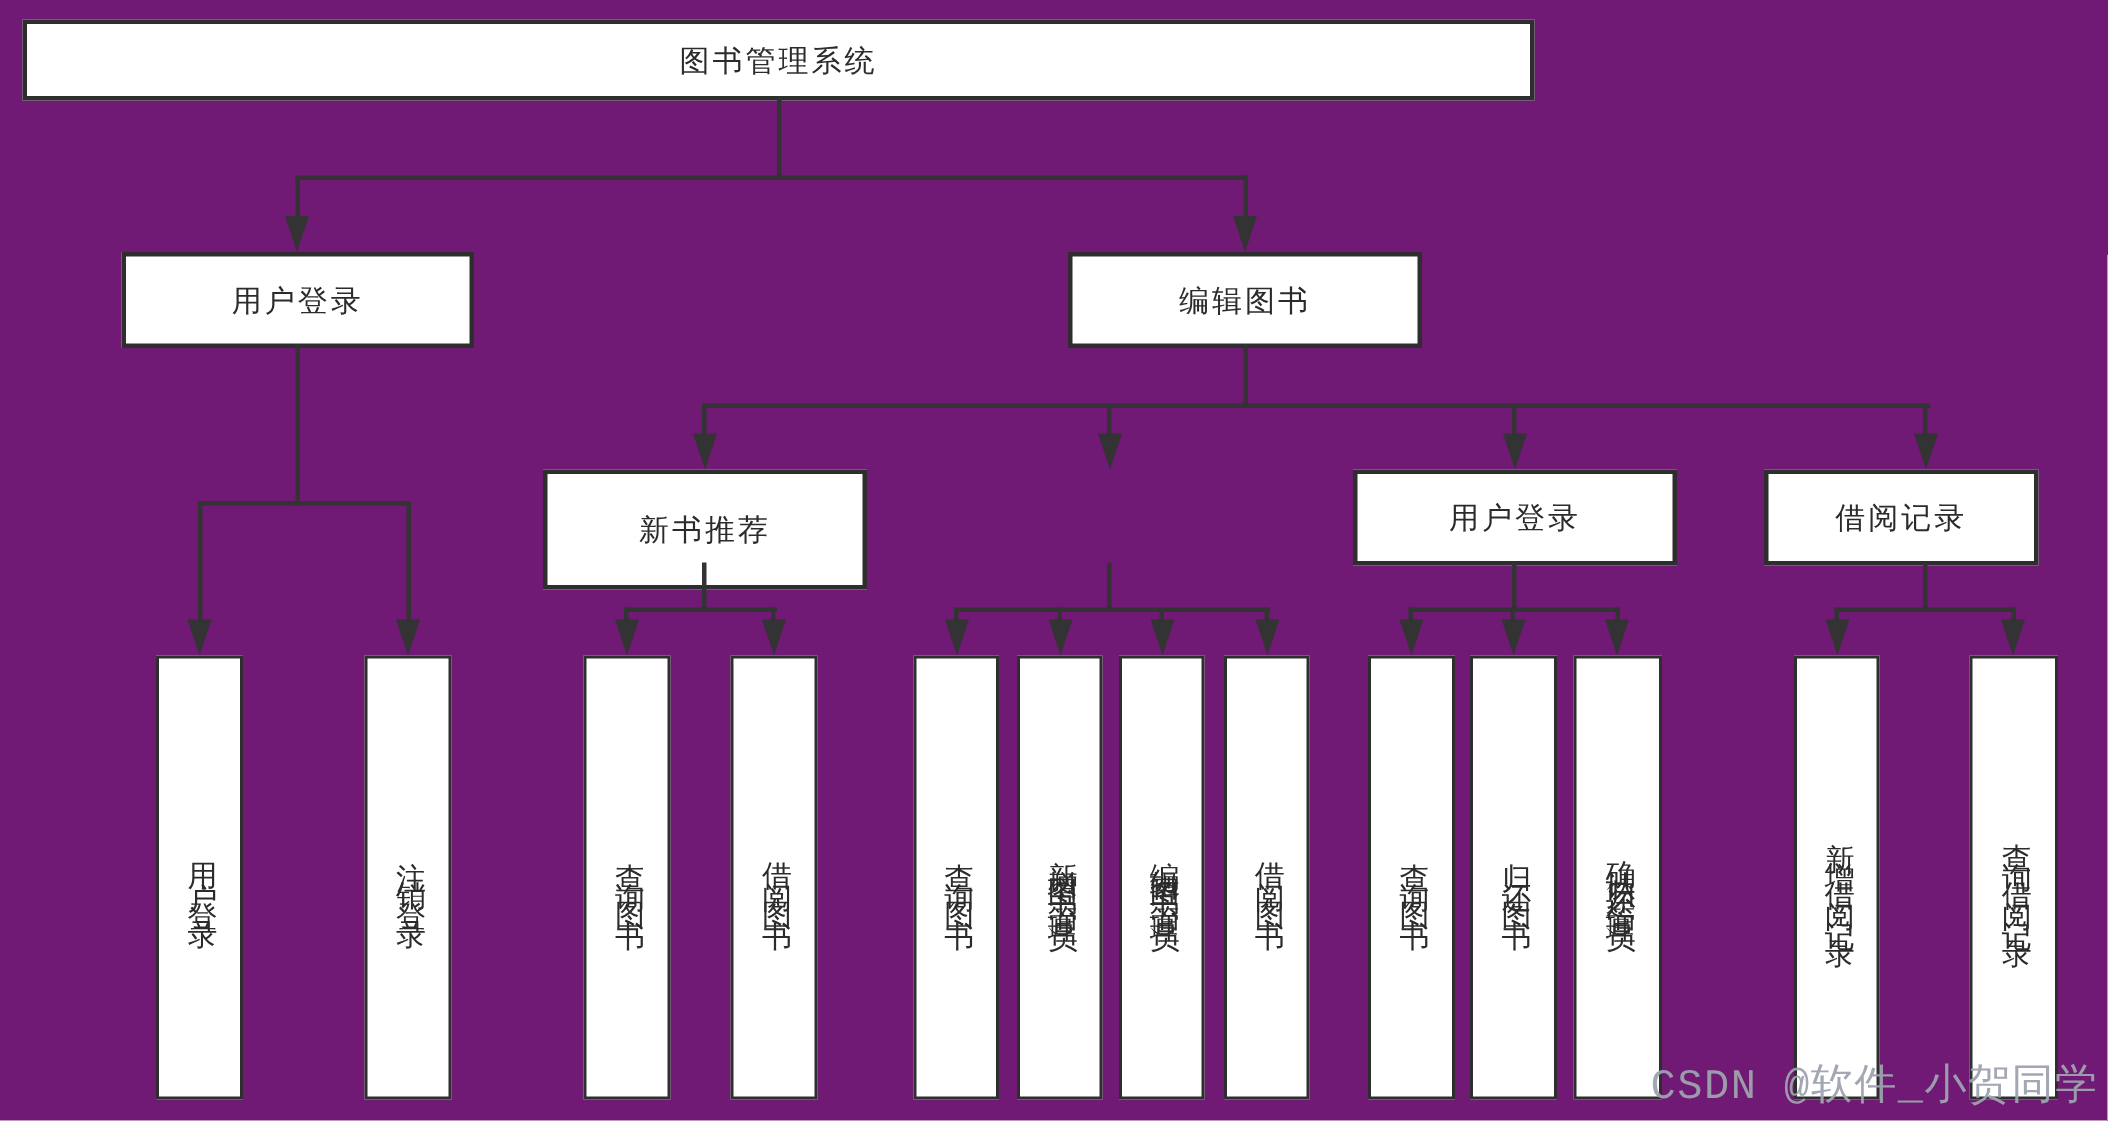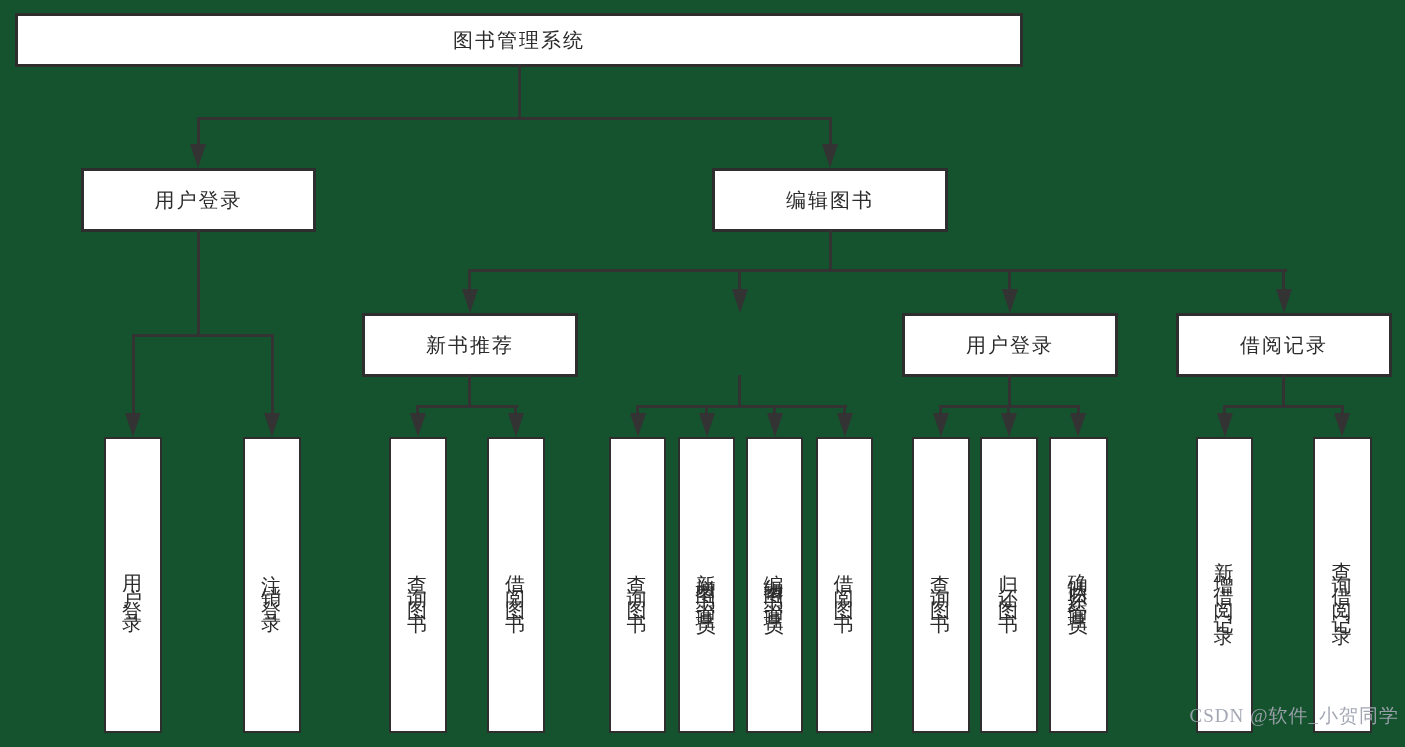--- a/index.html
+++ b/index.html
@@ -1,20 +1,20 @@
 <!DOCTYPE html>
 <html><head>
 <meta charset="utf-8">
 <style>
   html,body{margin:0;padding:0;background:#ffffff;}
   #canvas{
     position:relative;
     width:1405px;height:747px;
-    background:#14532d;
-    font-family:Liberation Serif, serif;
+    background:#701a75;
+    font-family:Liberation Mono, monospace;
     overflow:hidden;
   }
   .box{
     position:absolute;
     box-sizing:border-box;
     background:#ffffff;
     border:3px solid #2e2e2e;
     display:flex;align-items:center;justify-content:center;
     font-size:20px;color:#2b2b2b;
     letter-spacing:2px;
@@ -32,22 +32,22 @@
   .vline{position:absolute;width:3px;background:#333333;}
   .hline{position:absolute;height:3px;background:#333333;}
   .arrowhead{
     position:absolute;width:0;height:0;
     border-left:8px solid transparent;
     border-right:8px solid transparent;
     border-top:24px solid #333333;
   }
   .watermark{
     position:absolute;
-    right:6px;bottom:18px;
-    font-size:19px;
+    right:6px;bottom:5px;
+    font-size:28px;
     color:rgba(158,162,175,0.95);
     letter-spacing:1px;
   }
 </style>
 </head>
 <body>
 
 <div id="canvas">
 
   <div class="box" style="left:15px;top:13px;width:1008px;height:54px;">图书管理系统</div>
@@ -73,23 +73,23 @@
   <div class="hline" style="left:469px;top:269px;width:818px;"></div>
   <div class="vline" style="left:468px;top:269px;height:22px;"></div>
   <div class="arrowhead" style="left:462px;top:289px;"></div>
   <div class="vline" style="left:738px;top:269px;height:22px;"></div>
   <div class="arrowhead" style="left:732px;top:289px;"></div>
   <div class="vline" style="left:1008px;top:269px;height:22px;"></div>
   <div class="arrowhead" style="left:1002px;top:289px;"></div>
   <div class="vline" style="left:1282px;top:269px;height:22px;"></div>
   <div class="arrowhead" style="left:1276px;top:289px;"></div>
 
-  <div class="box" style="left:362px;top:313px;width:216px;height:64px;">新书推荐</div>
+  <div class="box" style="left:362px;top:313px;width:216px;height:80px;">新书推荐</div>
   <div class="box" style="left:902px;top:313px;width:216px;height:64px;">用户登录</div>
-  <div class="box" style="left:1176px;top:313px;width:216px;height:64px;">借阅记录</div>
+  <div class="box" style="left:1176px;top:313px;width:183px;height:64px;">借阅记录</div>
 
   <div class="vline" style="left:468px;top:375px;height:33px;"></div>
   <div class="hline" style="left:416px;top:405px;width:102px;"></div>
   <div class="vline" style="left:416px;top:405px;height:10px;"></div>
   <div class="arrowhead" style="left:410px;top:413px;"></div>
   <div class="vline" style="left:514px;top:405px;height:10px;"></div>
   <div class="arrowhead" style="left:508px;top:413px;"></div>
 
   <div class="vline" style="left:738px;top:375px;height:33px;"></div>
   <div class="hline" style="left:636px;top:405px;width:211px;"></div>

